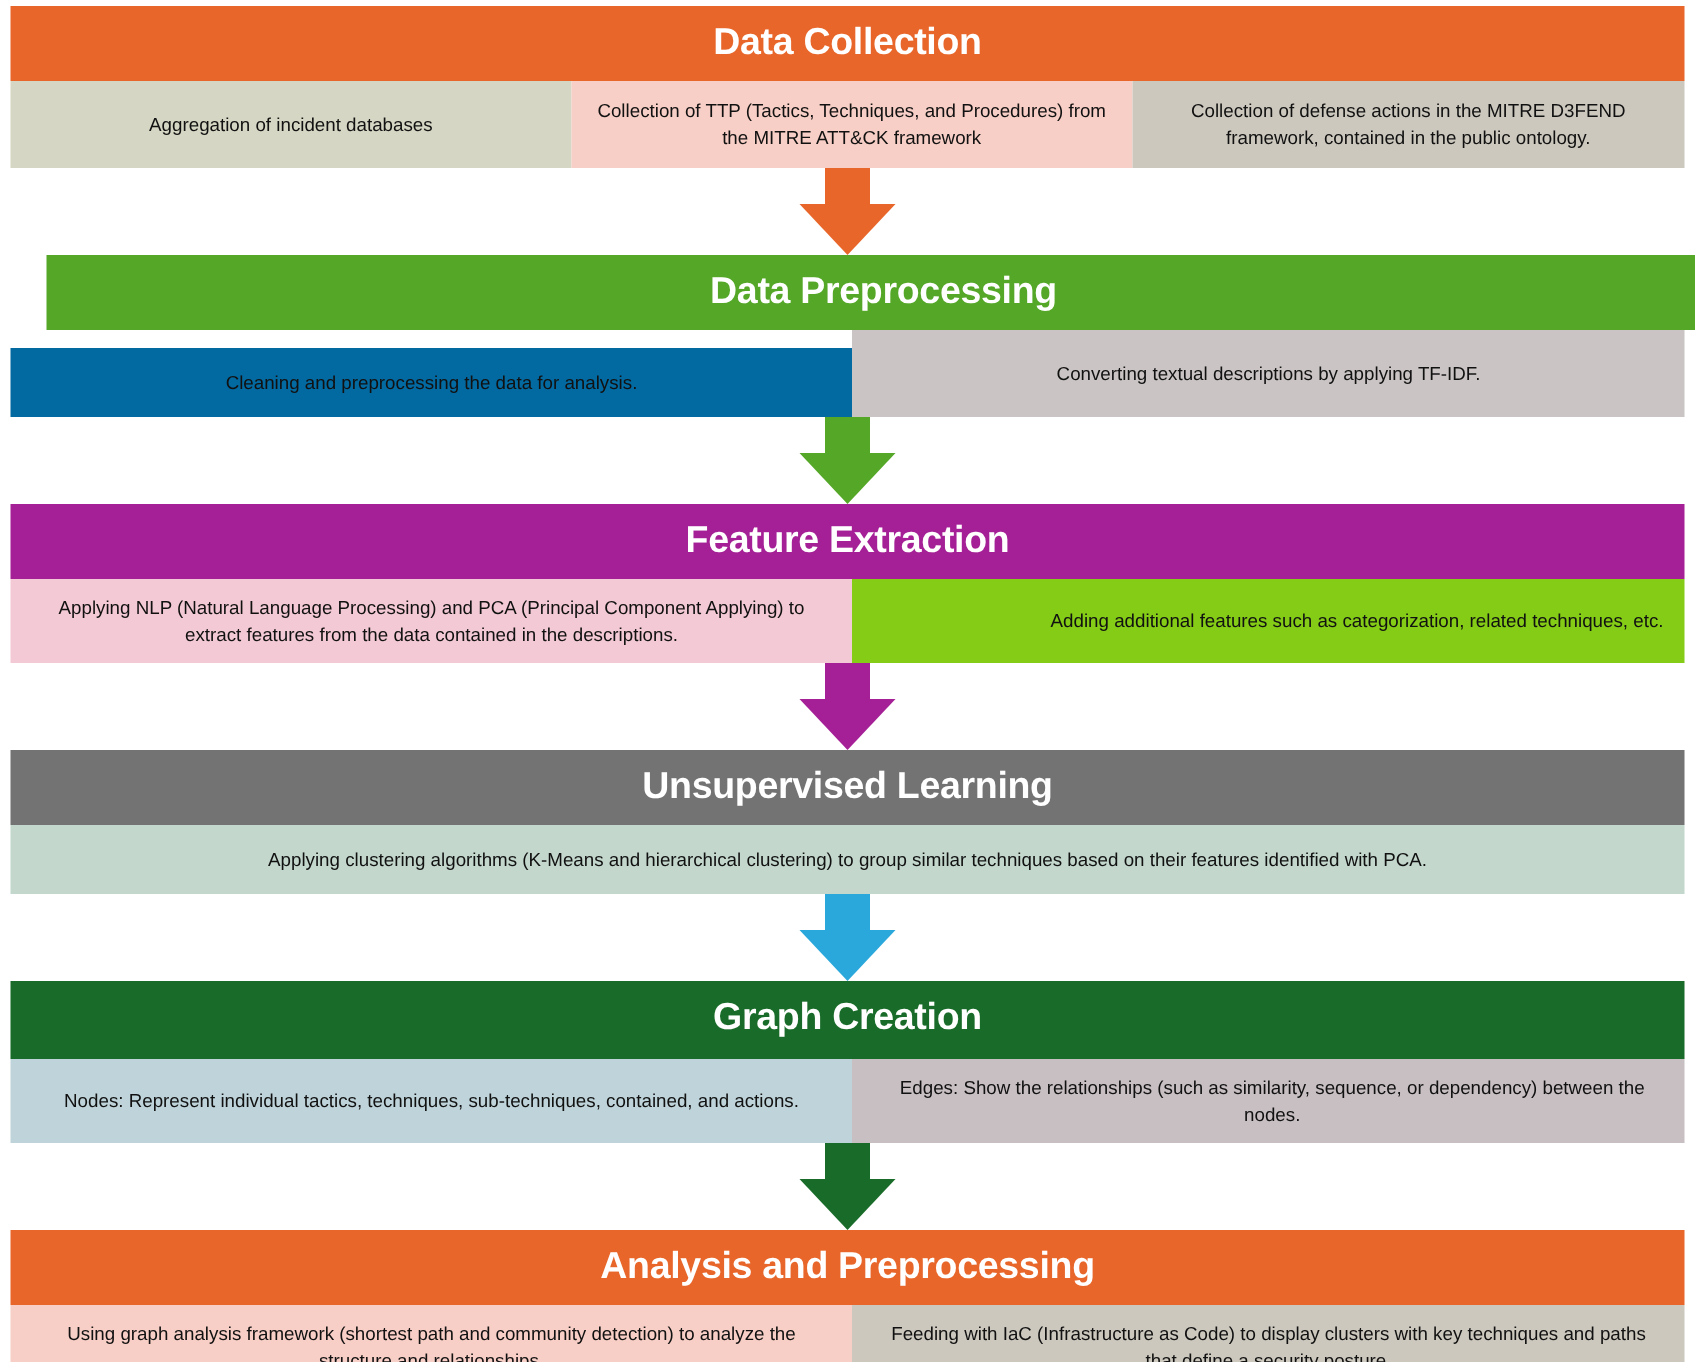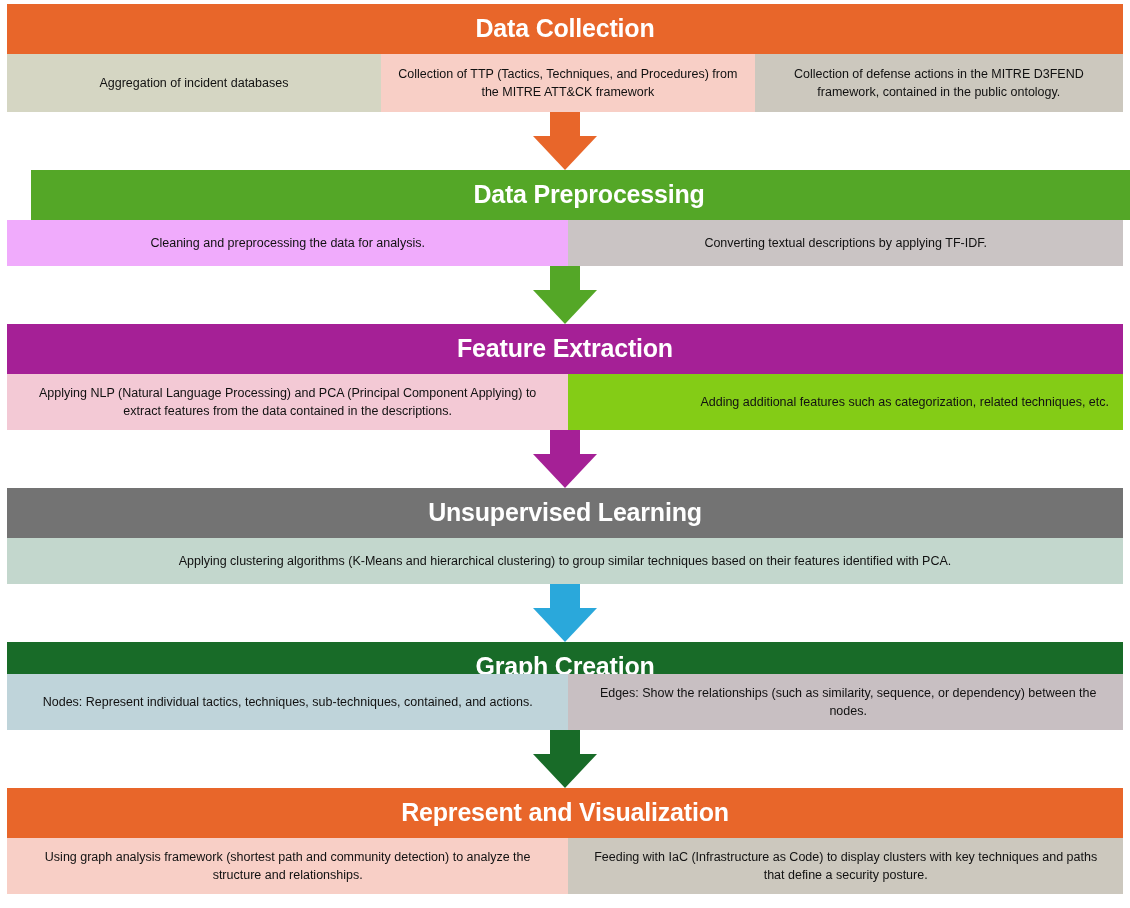--- a/index.html
+++ b/index.html
@@ -118,21 +118,21 @@
   <div class="arrow-wrap" style="height:58px;">
     <div class="arrow">
       <div class="shaft" style="background:#E8662A;"></div>
       <div class="head" style="border-top-color:#E8662A;"></div>
     </div>
   </div>
 
   <div class="stage">
     <div class="stage-header" style="background:#54A727; height:50px; padding-top:12px;margin-left:24px;">Data Preprocessing</div>
     <div class="stage-body">
-      <div class="sub" style="background:#f0abfc; width:50.3%; min-height:46px;">
+      <div class="sub" style="background:#0369a1; width:50.3%; min-height:46px;margin-top:12px;">
         <span>Cleaning and preprocessing the data for analysis.</span>
       </div>
       <div class="sub" style="background:#CAC4C4; width:49.7%; min-height:46px;">
         <span>Converting textual descriptions by applying TF-IDF.</span>
       </div>
     </div>
   </div>
 
   <div class="arrow-wrap" style="height:58px;">
     <div class="arrow">
@@ -170,40 +170,40 @@
   </div>
 
   <div class="arrow-wrap" style="height:58px;">
     <div class="arrow">
       <div class="shaft" style="background:#2AA8DB;"></div>
       <div class="head" style="border-top-color:#2AA8DB;"></div>
     </div>
   </div>
 
   <div class="stage">
-    <div class="stage-header" style="background:#186B28; height:32px; padding-top:12px;">Graph Creation</div>
+    <div class="stage-header" style="background:#186B28; height:52px; padding-top:12px;">Graph Creation</div>
     <div class="stage-body">
       <div class="sub" style="background:#BFD4DA; width:50.3%; min-height:56px;">
         <span>Nodes: Represent individual tactics, techniques, sub-techniques, contained, and actions.</span>
       </div>
       <div class="sub" style="background:#C8BFC2; width:49.7%; min-height:56px;padding-left:19px;">
         <span>Edges: Show the relationships (such as similarity, sequence, or dependency) between the nodes.</span>
       </div>
     </div>
   </div>
 
   <div class="arrow-wrap" style="height:58px;">
     <div class="arrow">
       <div class="shaft" style="background:#186B28;"></div>
       <div class="head" style="border-top-color:#186B28;"></div>
     </div>
   </div>
 
   <div class="stage">
-    <div class="stage-header" style="background:#E8662A; height:50px; padding-top:12px;">Represent and Visualization</div>
+    <div class="stage-header" style="background:#E8662A; height:50px; padding-top:12px;">Analysis and Preprocessing</div>
     <div class="stage-body">
       <div class="sub" style="background:#F8CFC6; width:50.3%; min-height:56px;">
         <span>Using graph analysis framework (shortest path and community detection) to analyze the structure and relationships.</span>
       </div>
       <div class="sub" style="background:#CCC8BE; width:49.7%; min-height:56px;">
         <span>Feeding with IaC (Infrastructure as Code) to display clusters with key techniques and paths that define a security posture.</span>
       </div>
     </div>
   </div>
 

